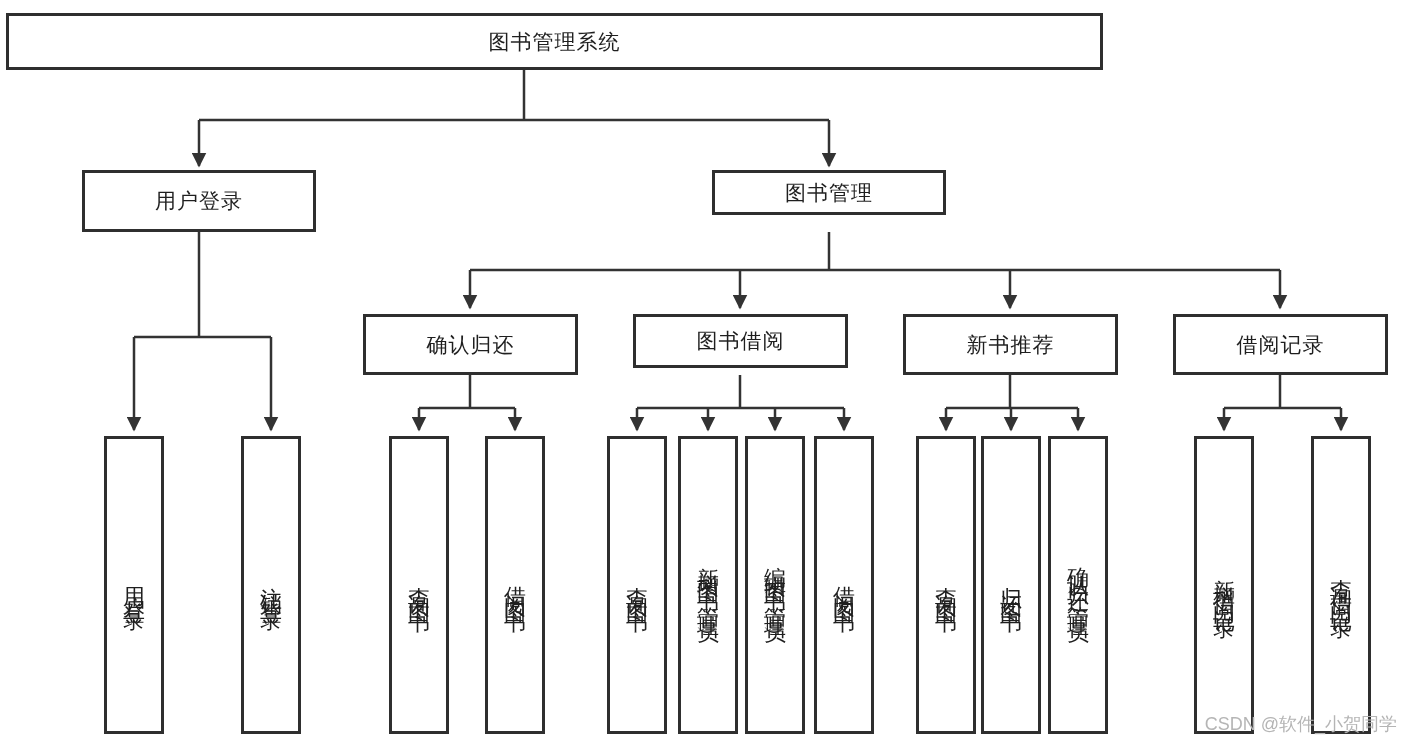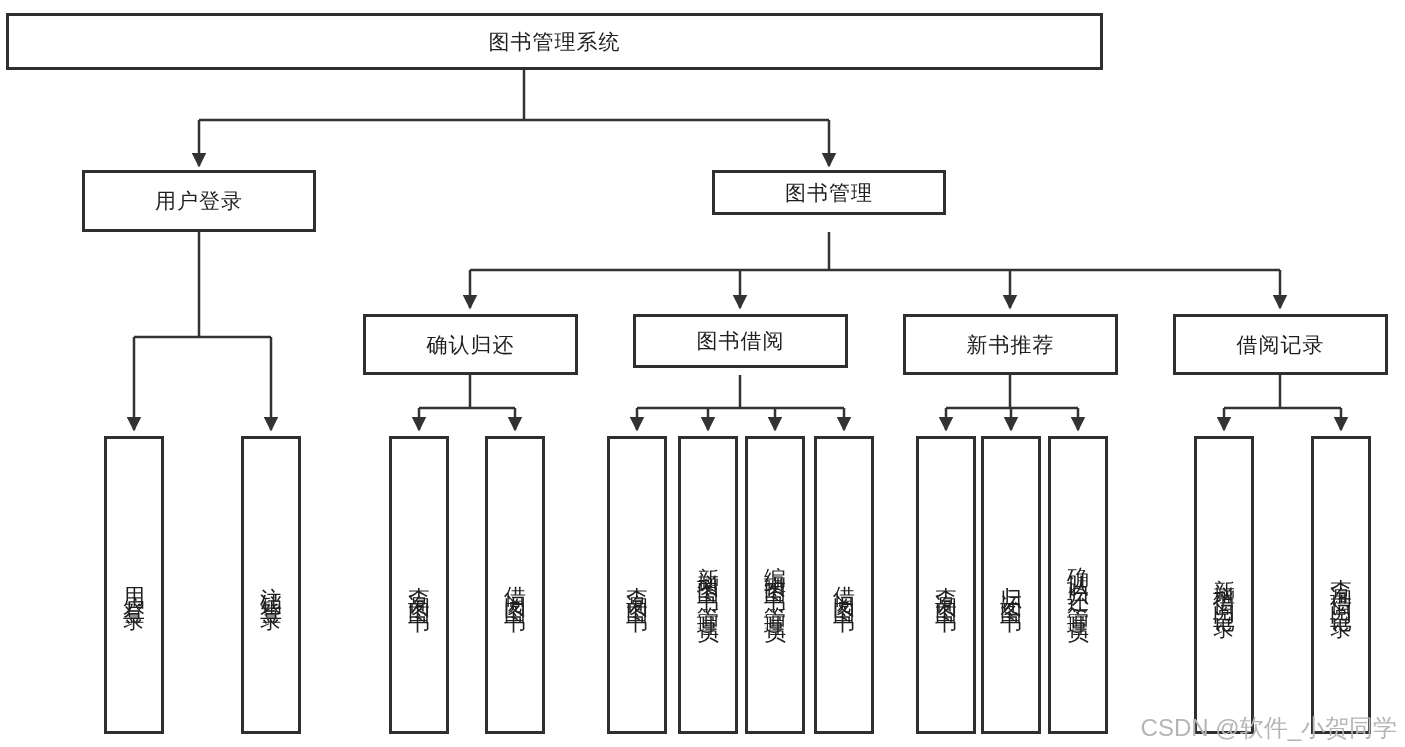--- a/index.html
+++ b/index.html
@@ -44,21 +44,21 @@
     text-orientation: upright;
     letter-spacing: 8px;
     line-height: 1;
     max-height: 284px;
     text-align: center;
   }
   .watermark {
     position: absolute;
     right: 8px;
     top: 712px;
-    font-size: 24px;
+    font-size: 18px;
     color: #b5b5b5;
     white-space: nowrap;
     pointer-events: none;
   }
 </style>
 </head>
 <body>
 
 <div id="canvas">
 

